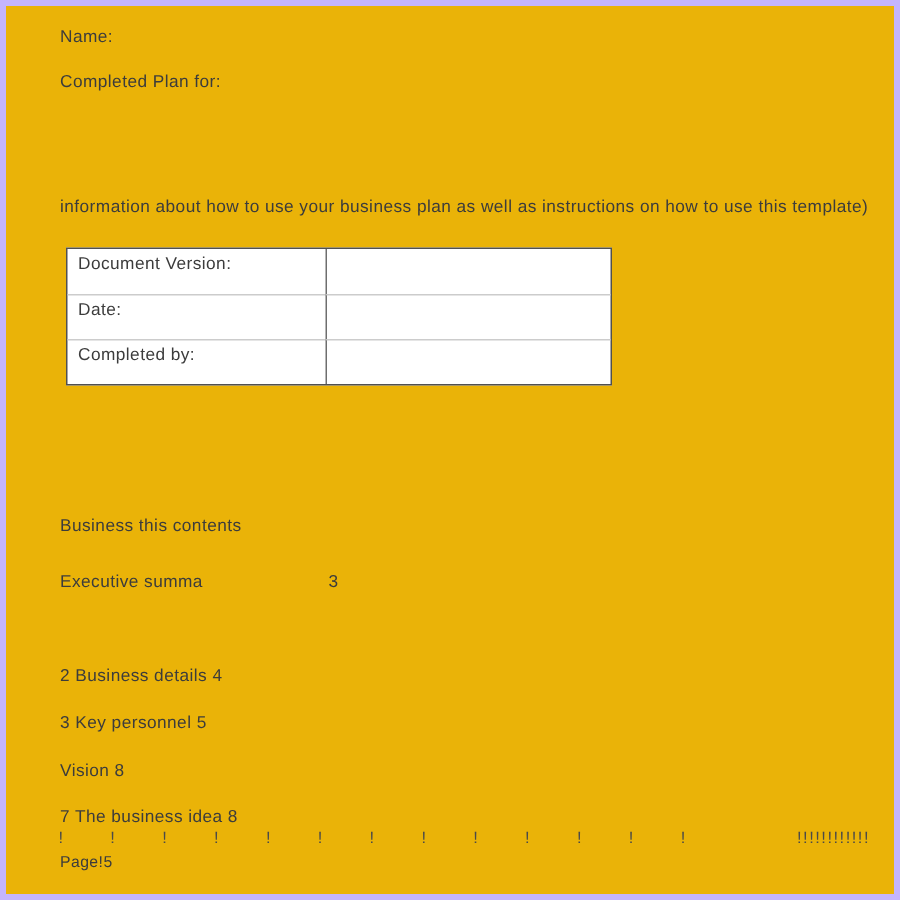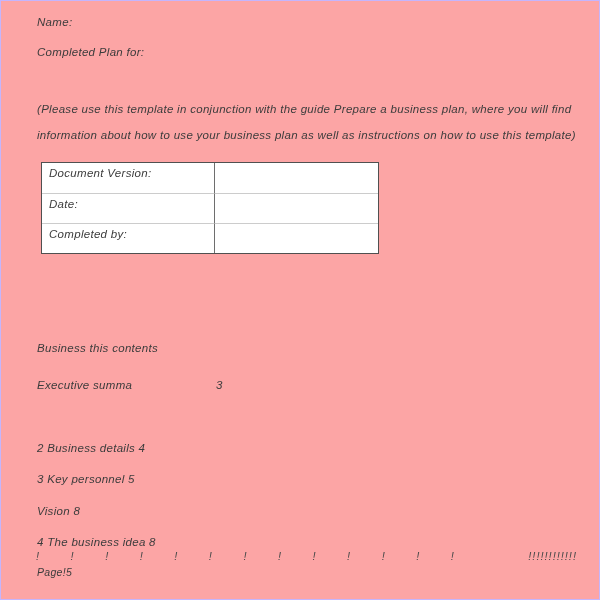--- a/index.html
+++ b/index.html
@@ -5,41 +5,40 @@
   html, body {
     margin: 0;
     padding: 0;
     background: #ffffff;
   }
   .page {
     position: relative;
     width: 600px;
     height: 600px;
     box-sizing: border-box;
-    background: #fca5a5;
-    border: 1px solid #c4b5fd;
+    background: #eab308;
+    border: 4px solid #c4b5fd;
     font-family: "Liberation Sans", sans-serif;
     overflow: hidden;
-    font-style: italic;
   }
   .line {
     position: absolute;
     left: 36px;
     font-size: 11.5px;
     letter-spacing: 0.3px;
     color: #3c3c3c;
     white-space: pre;
     line-height: 14px;
   }
   
   .vtable {
     position: absolute;
     left: 40px;
     top: 161px;
-    width: 338px;
+    width: 364px;
     box-sizing: border-box;
     border: 1px solid #505050;
     display: grid;
     grid-template-columns: 172px 1fr;
     grid-auto-rows: 30px;
     background: #ffffff;
   }
   .vtable .cell {
     box-sizing: border-box;
     font-size: 11.5px;
@@ -89,21 +88,20 @@
   }
 </style>
 </head>
 <body>
 
 <div class="page">
 
   <div class="line" style="top:14px">Name:</div>
   <div class="line" style="top:44px">Completed Plan for:</div>
 
-  <div class="line" style="top:101px">(Please use this template in conjunction with the guide Prepare a business plan, where you will find</div>
   <div class="line" style="top:127px">information about how to use your business plan as well as instructions on how to use this template)</div>
 
   <div class="vtable">
     <div class="cell label-cell">Document Version:</div>
     <div class="cell value-cell"></div>
     <div class="cell label-cell bt">Date:</div>
     <div class="cell value-cell bt"></div>
     <div class="cell label-cell bt">Completed by:</div>
     <div class="cell value-cell bt"></div>
   </div>
@@ -111,21 +109,21 @@
   <div class="line" style="top:340px">Business this contents</div>
 
   <div>
     <div class="line" style="top:377px">Executive summa</div>
     <div class="contents-page-num" style="top:377px">3</div>
   </div>
 
   <div class="line" style="top:440px">2 Business details 4</div>
   <div class="line" style="top:471px">3 Key personnel 5</div>
   <div class="line" style="top:503px">Vision 8</div>
-  <div class="line" style="top:534px">4 The business idea 8</div>
+  <div class="line" style="top:534px">7 The business idea 8</div>
 
   <div class="marks">
     <span>!</span>
     <span>!</span>
     <span>!</span>
     <span>!</span>
     <span>!</span>
     <span>!</span>
     <span>!</span>
     <span>!</span>

